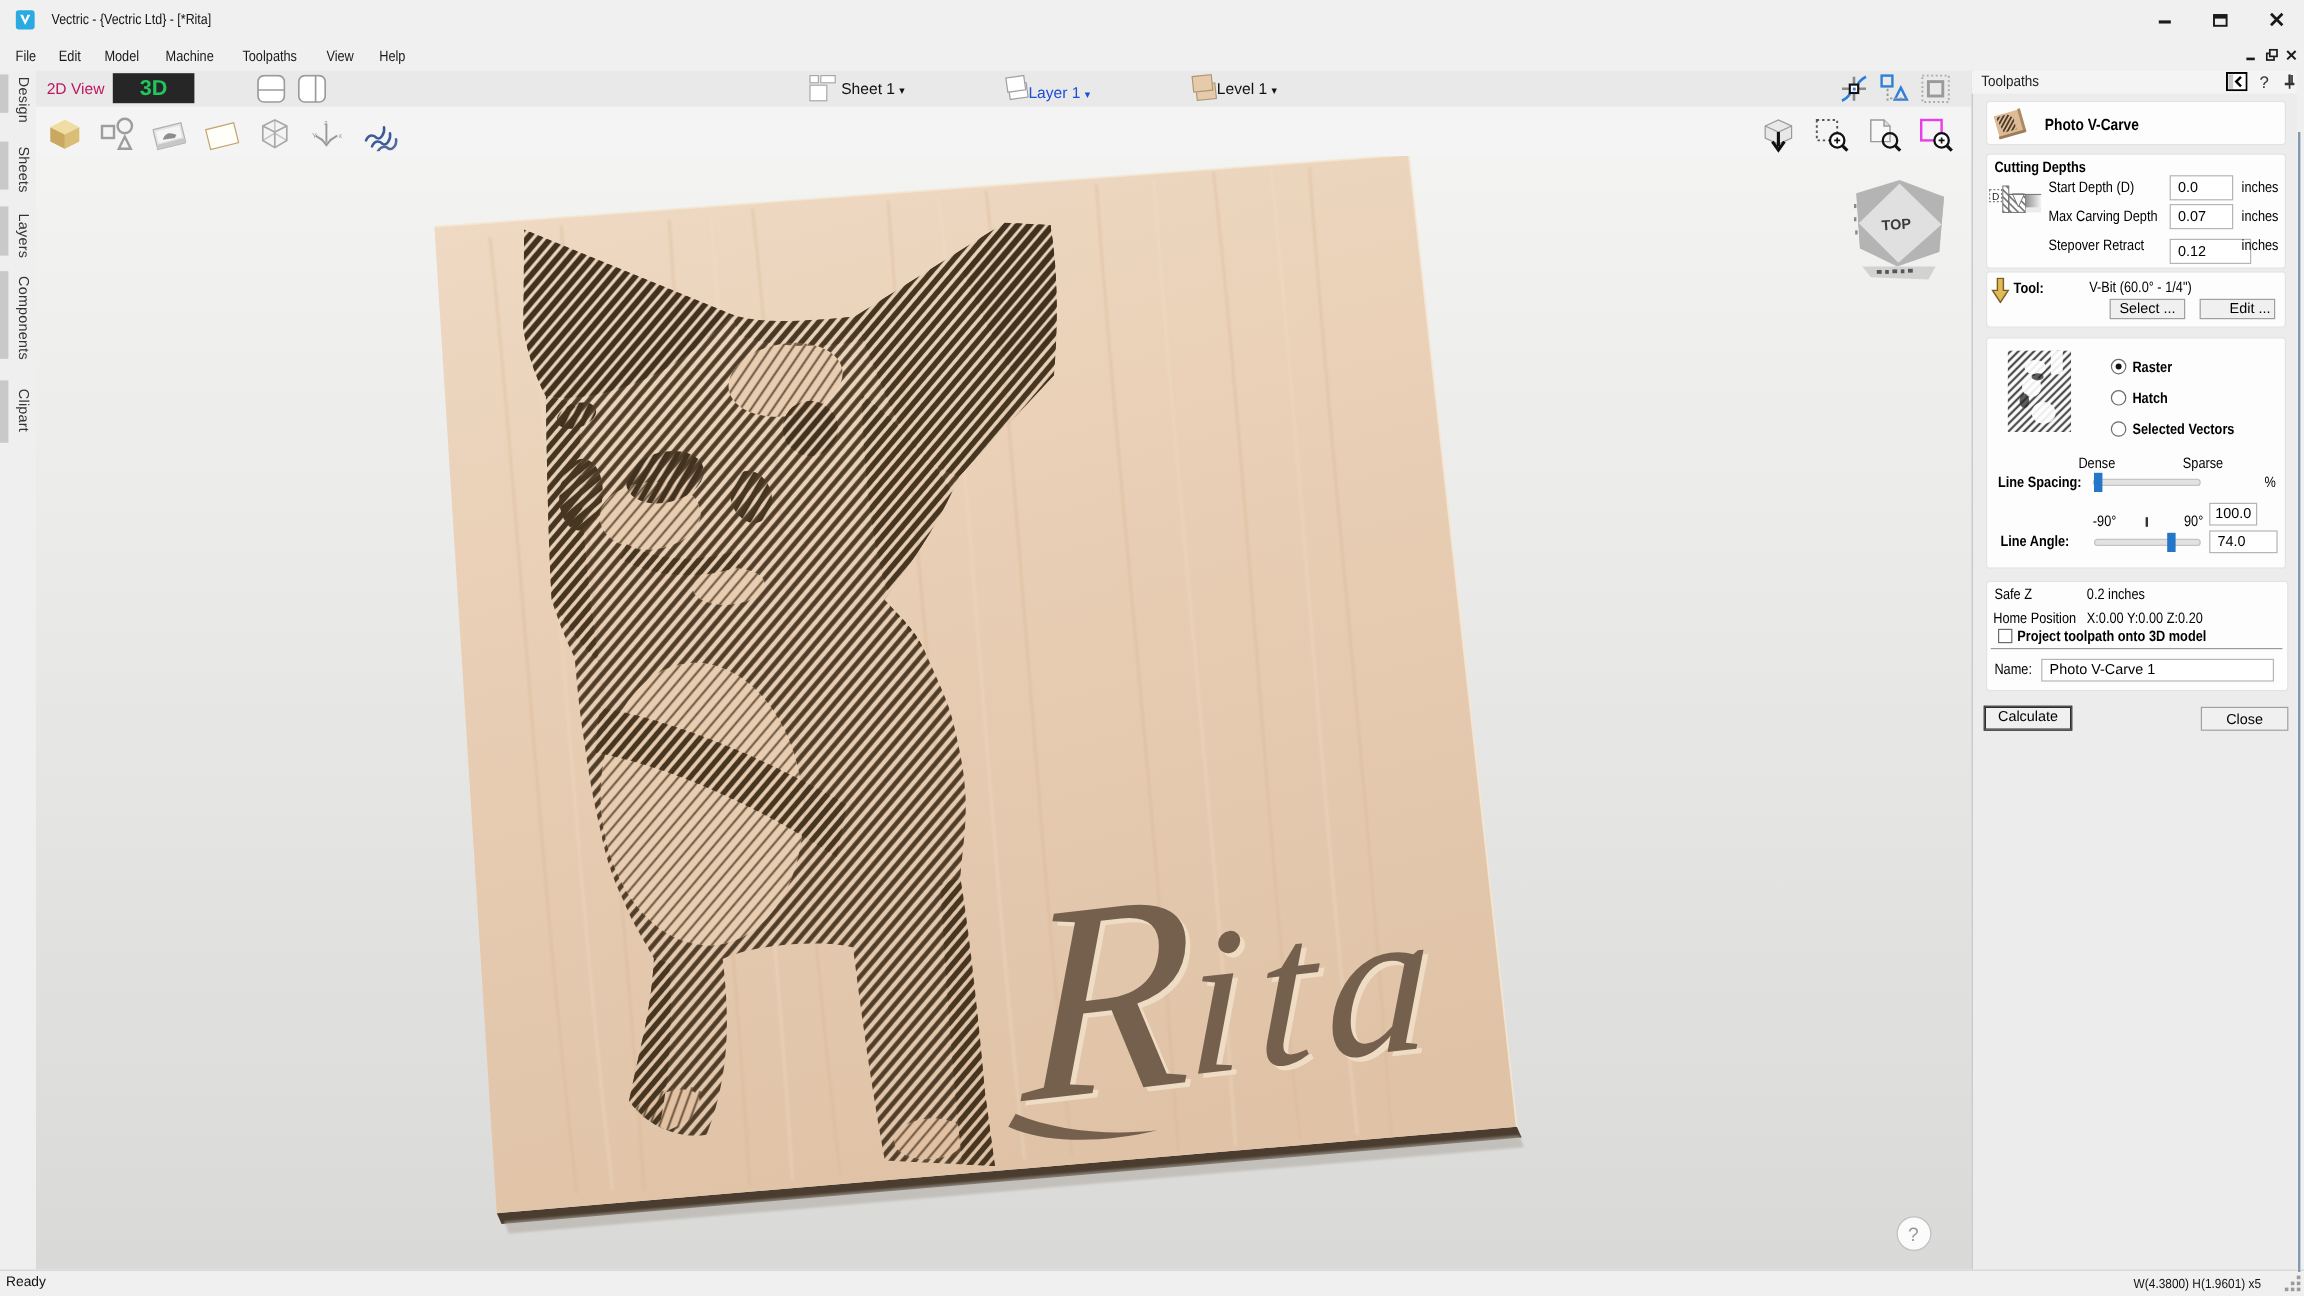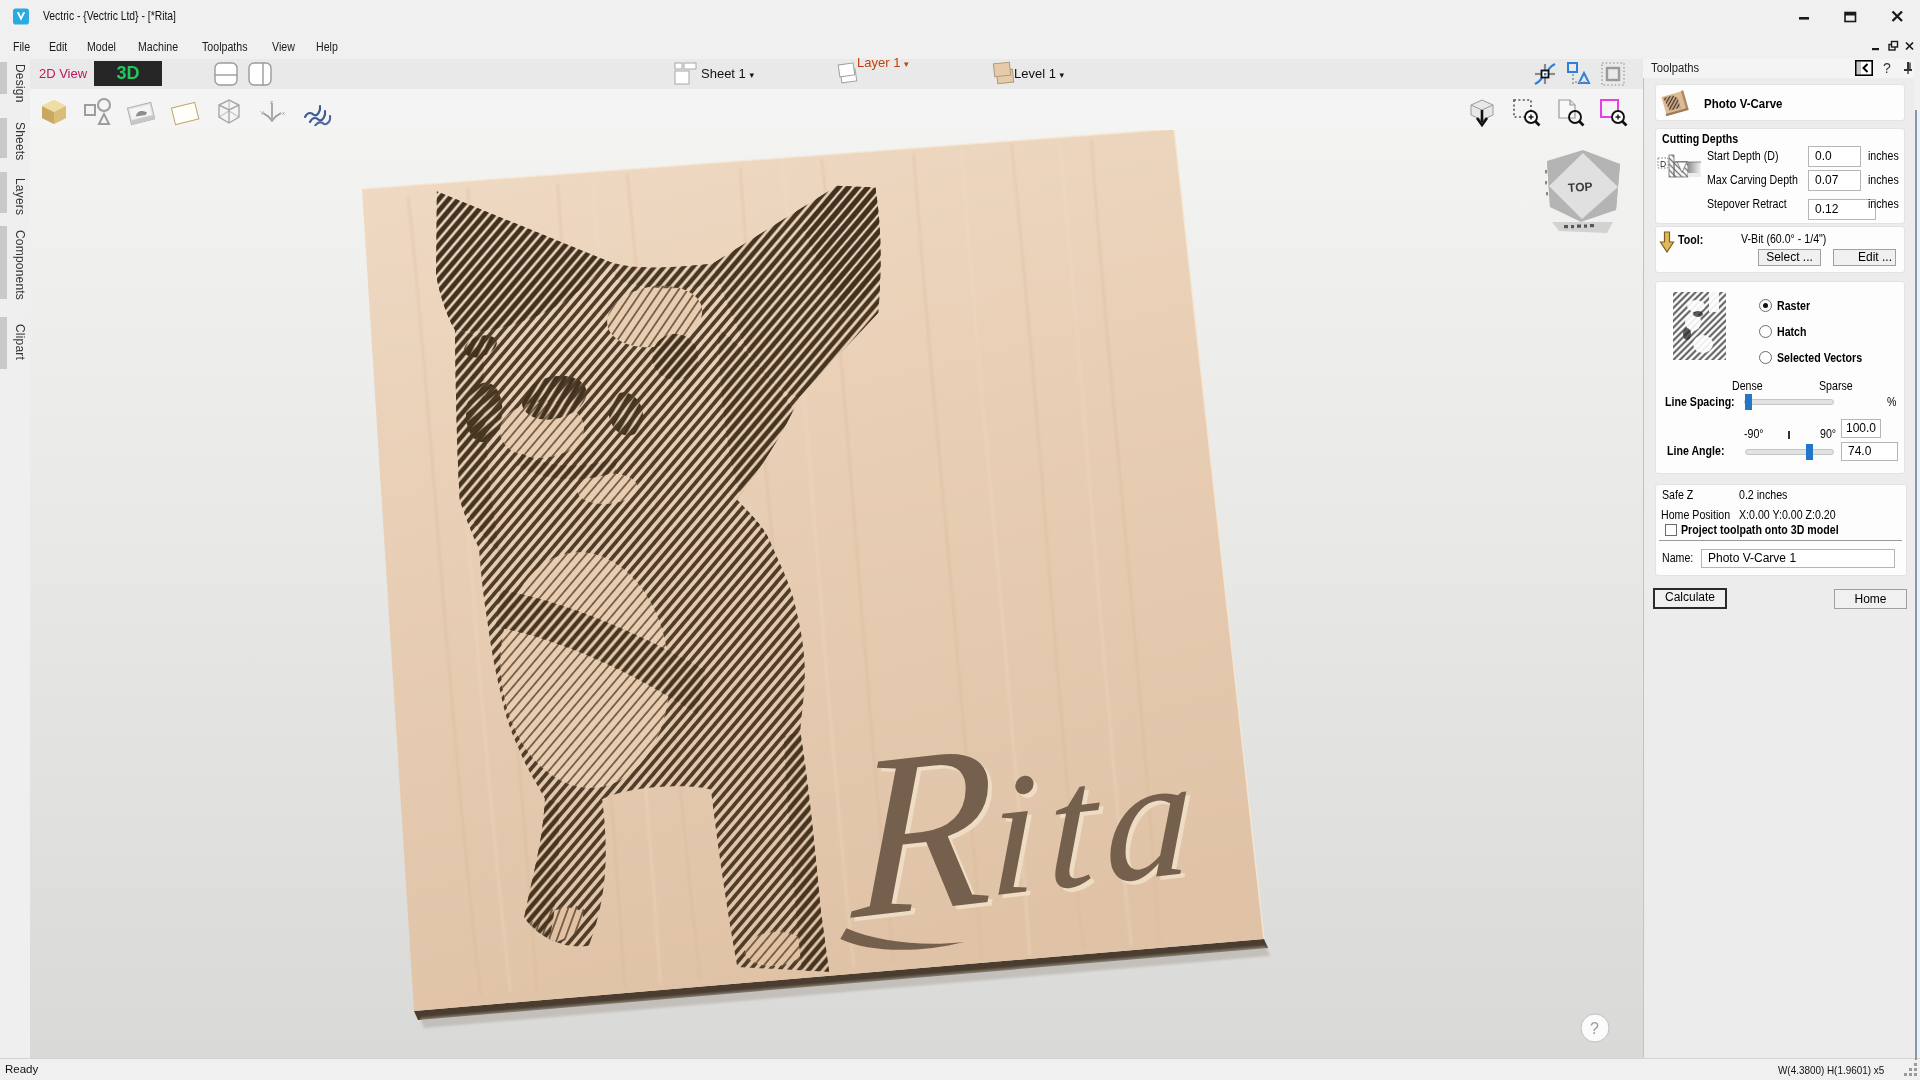--- a/index.html
+++ b/index.html
@@ -99,21 +99,21 @@
     <rect x="11" y="2" width="12" height="6" fill="#fff" stroke="#a8a8a8"></rect>
     <rect x="2" y="10" width="14" height="13" fill="#fff" stroke="#a8a8a8"></rect>
   </svg>
   <div class="abs" style="left:701px; top:66px; font-size:13px; color:#111;">Sheet 1 <span style="font-size:9px;">▾</span></div>
   <svg class="abs" style="left:835px; top:60px;" width="26" height="27" viewBox="0 0 26 27">
     <g stroke="#a0a0a0" fill="#fff">
       <rect x="6" y="10" width="15" height="12" transform="rotate(-8 13 16)"></rect>
       <rect x="4" y="4" width="15" height="12" transform="rotate(-8 11 10)"></rect>
     </g>
   </svg>
-  <div class="abs" style="left:857px; top:55px; font-size:13px; color:#c2410c;">Layer 1 <span style="font-size:9px;">▾</span></div>
+  <div class="abs" style="left:857px; top:70px; font-size:13px; color:#1d4ed8;">Layer 1 <span style="font-size:9px;">▾</span></div>
   <svg class="abs" style="left:991px; top:60px;" width="26" height="27" viewBox="0 0 26 27">
     <g stroke="#b09778" fill="#e6cbab">
       <rect x="6" y="10" width="16" height="13" transform="rotate(-6 13 16)"></rect>
       <rect x="3" y="3" width="16" height="13" transform="rotate(-6 11 9)"></rect>
     </g>
   </svg>
   <div class="abs" style="left:1014px; top:66px; font-size:13px; color:#111;">Level 1 <span style="font-size:9px;">▾</span></div>
 
   <svg class="abs" style="left:1532px; top:61px;" width="26" height="26" viewBox="0 0 26 26">
     <path d="M3 23 C9 20 10 17 11 13" stroke="#2e7fd8" stroke-width="2.2" fill="none"></path>
@@ -471,21 +471,21 @@
   <div class="lbl" style="left:1739px; top:488px;">0.2 inches</div>
   <div class="lbl" style="left:1661px; top:508px;">Home Position</div>
   <div class="lbl" style="left:1739px; top:508px;">X:0.00 Y:0.00 Z:0.20</div>
   <div class="abs" style="left:1665px; top:524px; width:12px; height:12px; border:1px solid #6b6b6b; background:#fff;"></div>
   <div class="lblb" style="left:1681px; top:523px;">Project toolpath onto 3D model</div>
   <div class="abs" style="left:1659px; top:540px; width:243px; height:1px; background:#9a9a9a;"></div>
   <div class="lbl" style="left:1662px; top:551px;">Name:</div>
   <div class="inp" style="left:1701px; top:549px; width:194px; height:19px; line-height:17px;">Photo V-Carve 1</div>
 
   <div class="btn" style="left:1653px; top:588px; width:74px; height:21px; line-height:17px; border:1px solid #2b2b2b; box-shadow:inset 0 0 0 1px #2b2b2b;">Calculate</div>
-  <div class="btn" style="left:1834px; top:589px; width:73px; height:20px; line-height:18px;">Home</div>
+  <div class="btn" style="left:1834px; top:589px; width:73px; height:20px; line-height:18px;">Close</div>
 
   <div id="statusbar" class="abs"></div>
   <div class="abs" style="left:5px; top:1063px; font-size:11.5px; color:#111;">Ready</div>
   <div class="abs" style="left:1778px; top:1064px; font-size:11px; color:#111; transform:scaleX(0.9); transform-origin:0 0;">W(4.3800) H(1.9601) x5</div>
 
   <div class="abs" style="left:1914px; top:59px; width:3px; height:999px; background:#f0f0f0;"></div>
   <div class="abs" style="left:1915px; top:110px; width:2px; height:950px; background:#8298ae;"></div>
   <svg class="abs" style="left:1902px; top:1061px;" width="17" height="17" viewBox="0 0 17 17">
     <g fill="#9a9a9a">
       <rect x="12" y="2" width="3" height="3"></rect>

